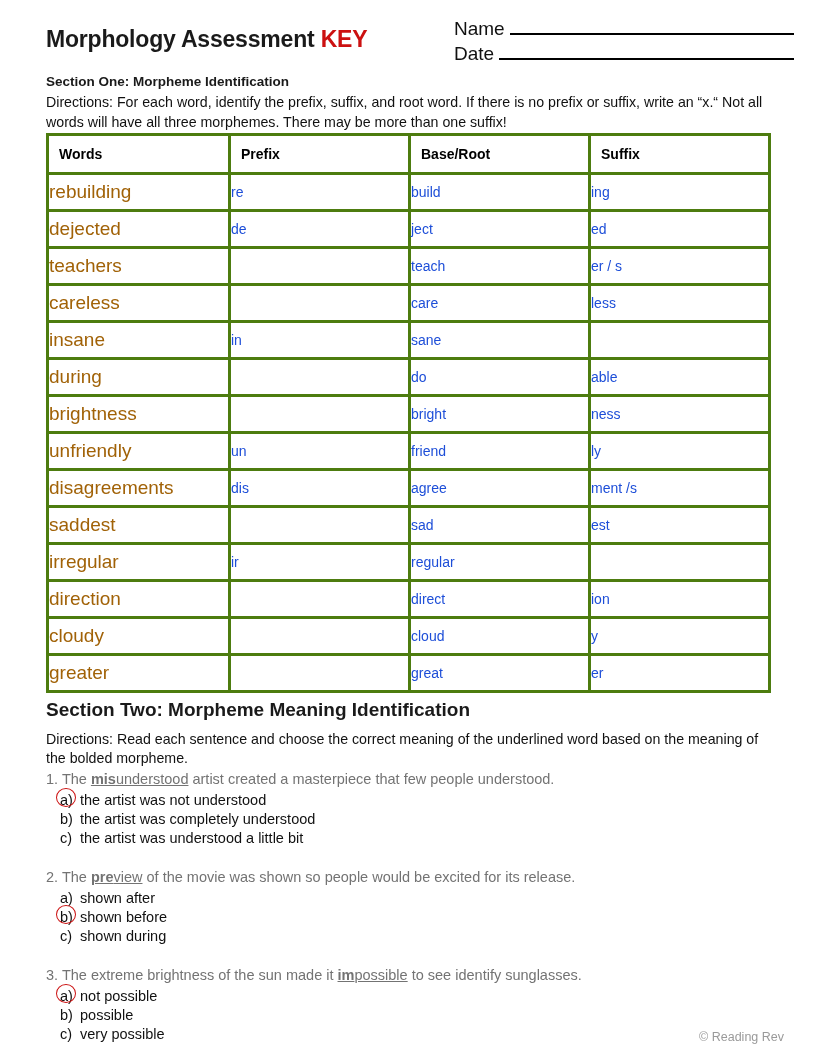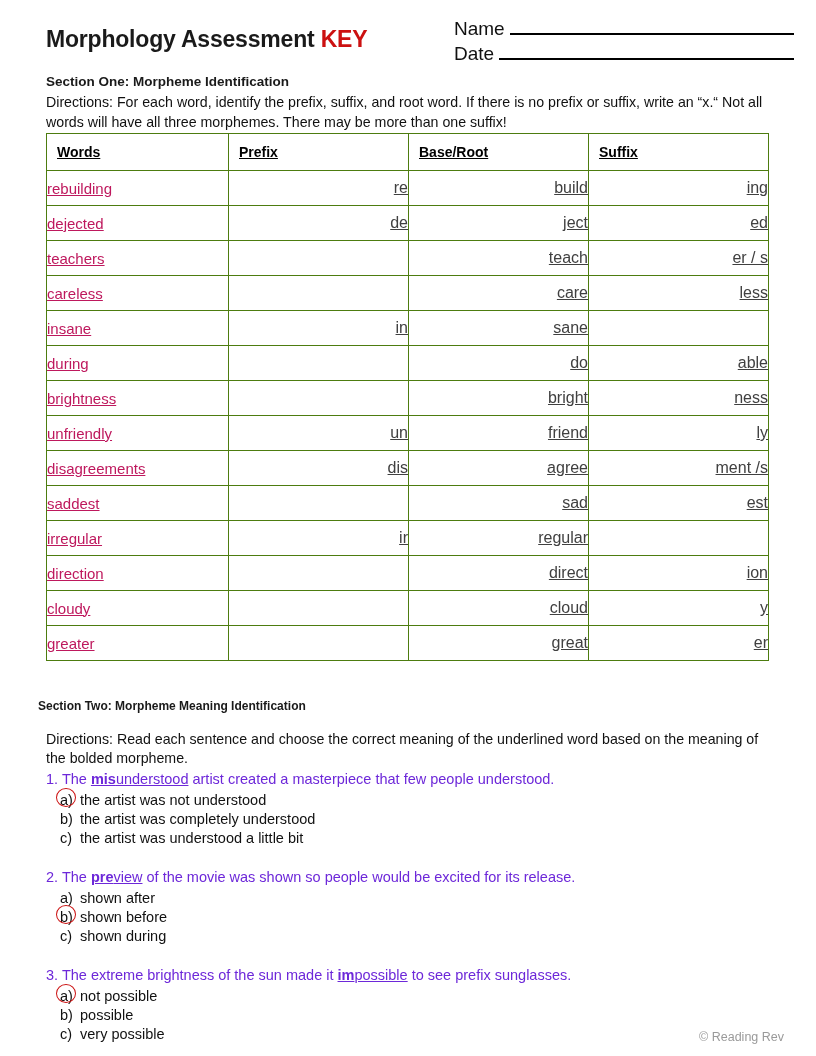--- a/index.html
+++ b/index.html
@@ -88,61 +88,60 @@
   
   table.morph {
     position: absolute;
     left: 46px;
     top: 133px;
     width: 722px;
     border-collapse: collapse;
     table-layout: fixed;
   }
   table.morph th, table.morph td {
-    border: 1px solid #4d7c0f;
+    border: 3px solid #4d7c0f;
     padding: 0;
     vertical-align: middle;
-    text-decoration: underline;
   }
   table.morph th {
     height: 36px;
     text-align: left;
     font-size: 14px;
     font-weight: bold;
     padding-left: 10px;
     color: #000;
   }
   table.morph td {
     height: 34px;
   }
   td.word {
     text-align: left;
     padding-left: 10px;
-    font-size: 15px;
-    color: #be185d;
+    font-size: 19px;
+    color: #a16207;
     vertical-align: middle;
   }
   td.ans {
-    text-align: right;
-    font-size: 16px;
-    color: #404040;
+    text-align: left;
+    font-size: 14px;
+    color: #1d4ed8;
     vertical-align: bottom;
     padding-bottom: 4px;
   }
   col.c-words  { width: 182px; }
   col.c-prefix { width: 180px; }
   col.c-root   { width: 180px; }
   col.c-suffix { width: 180px; }
 
   
   .sec2-head {
     position: absolute;
-    left: 38px;
+    left: 46px;
     top: 699px;
-    font-size: 12px;
+    font-size: 19px;
     font-weight: bold;
   }
   .sec2-dir {
     position: absolute;
     left: 46px;
     top: 717px;
     width: 726px;
     font-size: 14.2px;
     line-height: 19px;
     color: #111;
@@ -154,21 +153,21 @@
     left: 46px;
     top: 770px;
     width: 700px;
   }
   .qblock {
     margin-bottom: 20px;
   }
   .qstem {
     font-size: 14.5px;
     line-height: 19px;
-    color: #6d28d9;
+    color: #737373;
     margin-bottom: 2px;
   }
   .qstem .bold-u {
     font-weight: bold;
     text-decoration: underline;
   }
   .qstem .u {
     text-decoration: underline;
   }
   .choice {
@@ -342,21 +341,21 @@
         <div class="choice"><span class="lab">b)</span><span>the artist was completely understood</span></div>
         <div class="choice"><span class="lab">c)</span><span>the artist was understood a little bit</span></div>
       </div>
       <div class="qblock">
         <div class="qstem"><span>2.</span> <span>The </span><span class="bold-u">pre</span><span class="u">view</span><span> of the movie was shown so people would be excited for its release.</span></div>
         <div class="choice"><span class="lab">a)</span><span>shown after</span></div>
         <div class="choice selected"><span class="lab">b)</span><span>shown before</span></div>
         <div class="choice"><span class="lab">c)</span><span>shown during</span></div>
       </div>
       <div class="qblock">
-        <div class="qstem"><span>3.</span> <span>The extreme brightness of the sun made it </span><span class="bold-u">im</span><span class="u">possible</span><span> to see prefix sunglasses.</span></div>
+        <div class="qstem"><span>3.</span> <span>The extreme brightness of the sun made it </span><span class="bold-u">im</span><span class="u">possible</span><span> to see identify sunglasses.</span></div>
         <div class="choice selected"><span class="lab">a)</span><span>not possible</span></div>
         <div class="choice"><span class="lab">b)</span><span>possible</span></div>
         <div class="choice"><span class="lab">c)</span><span>very possible</span></div>
       </div>
     </div>
 
   <div class="footer">© Reading Rev</div>
 
 </div>
 

